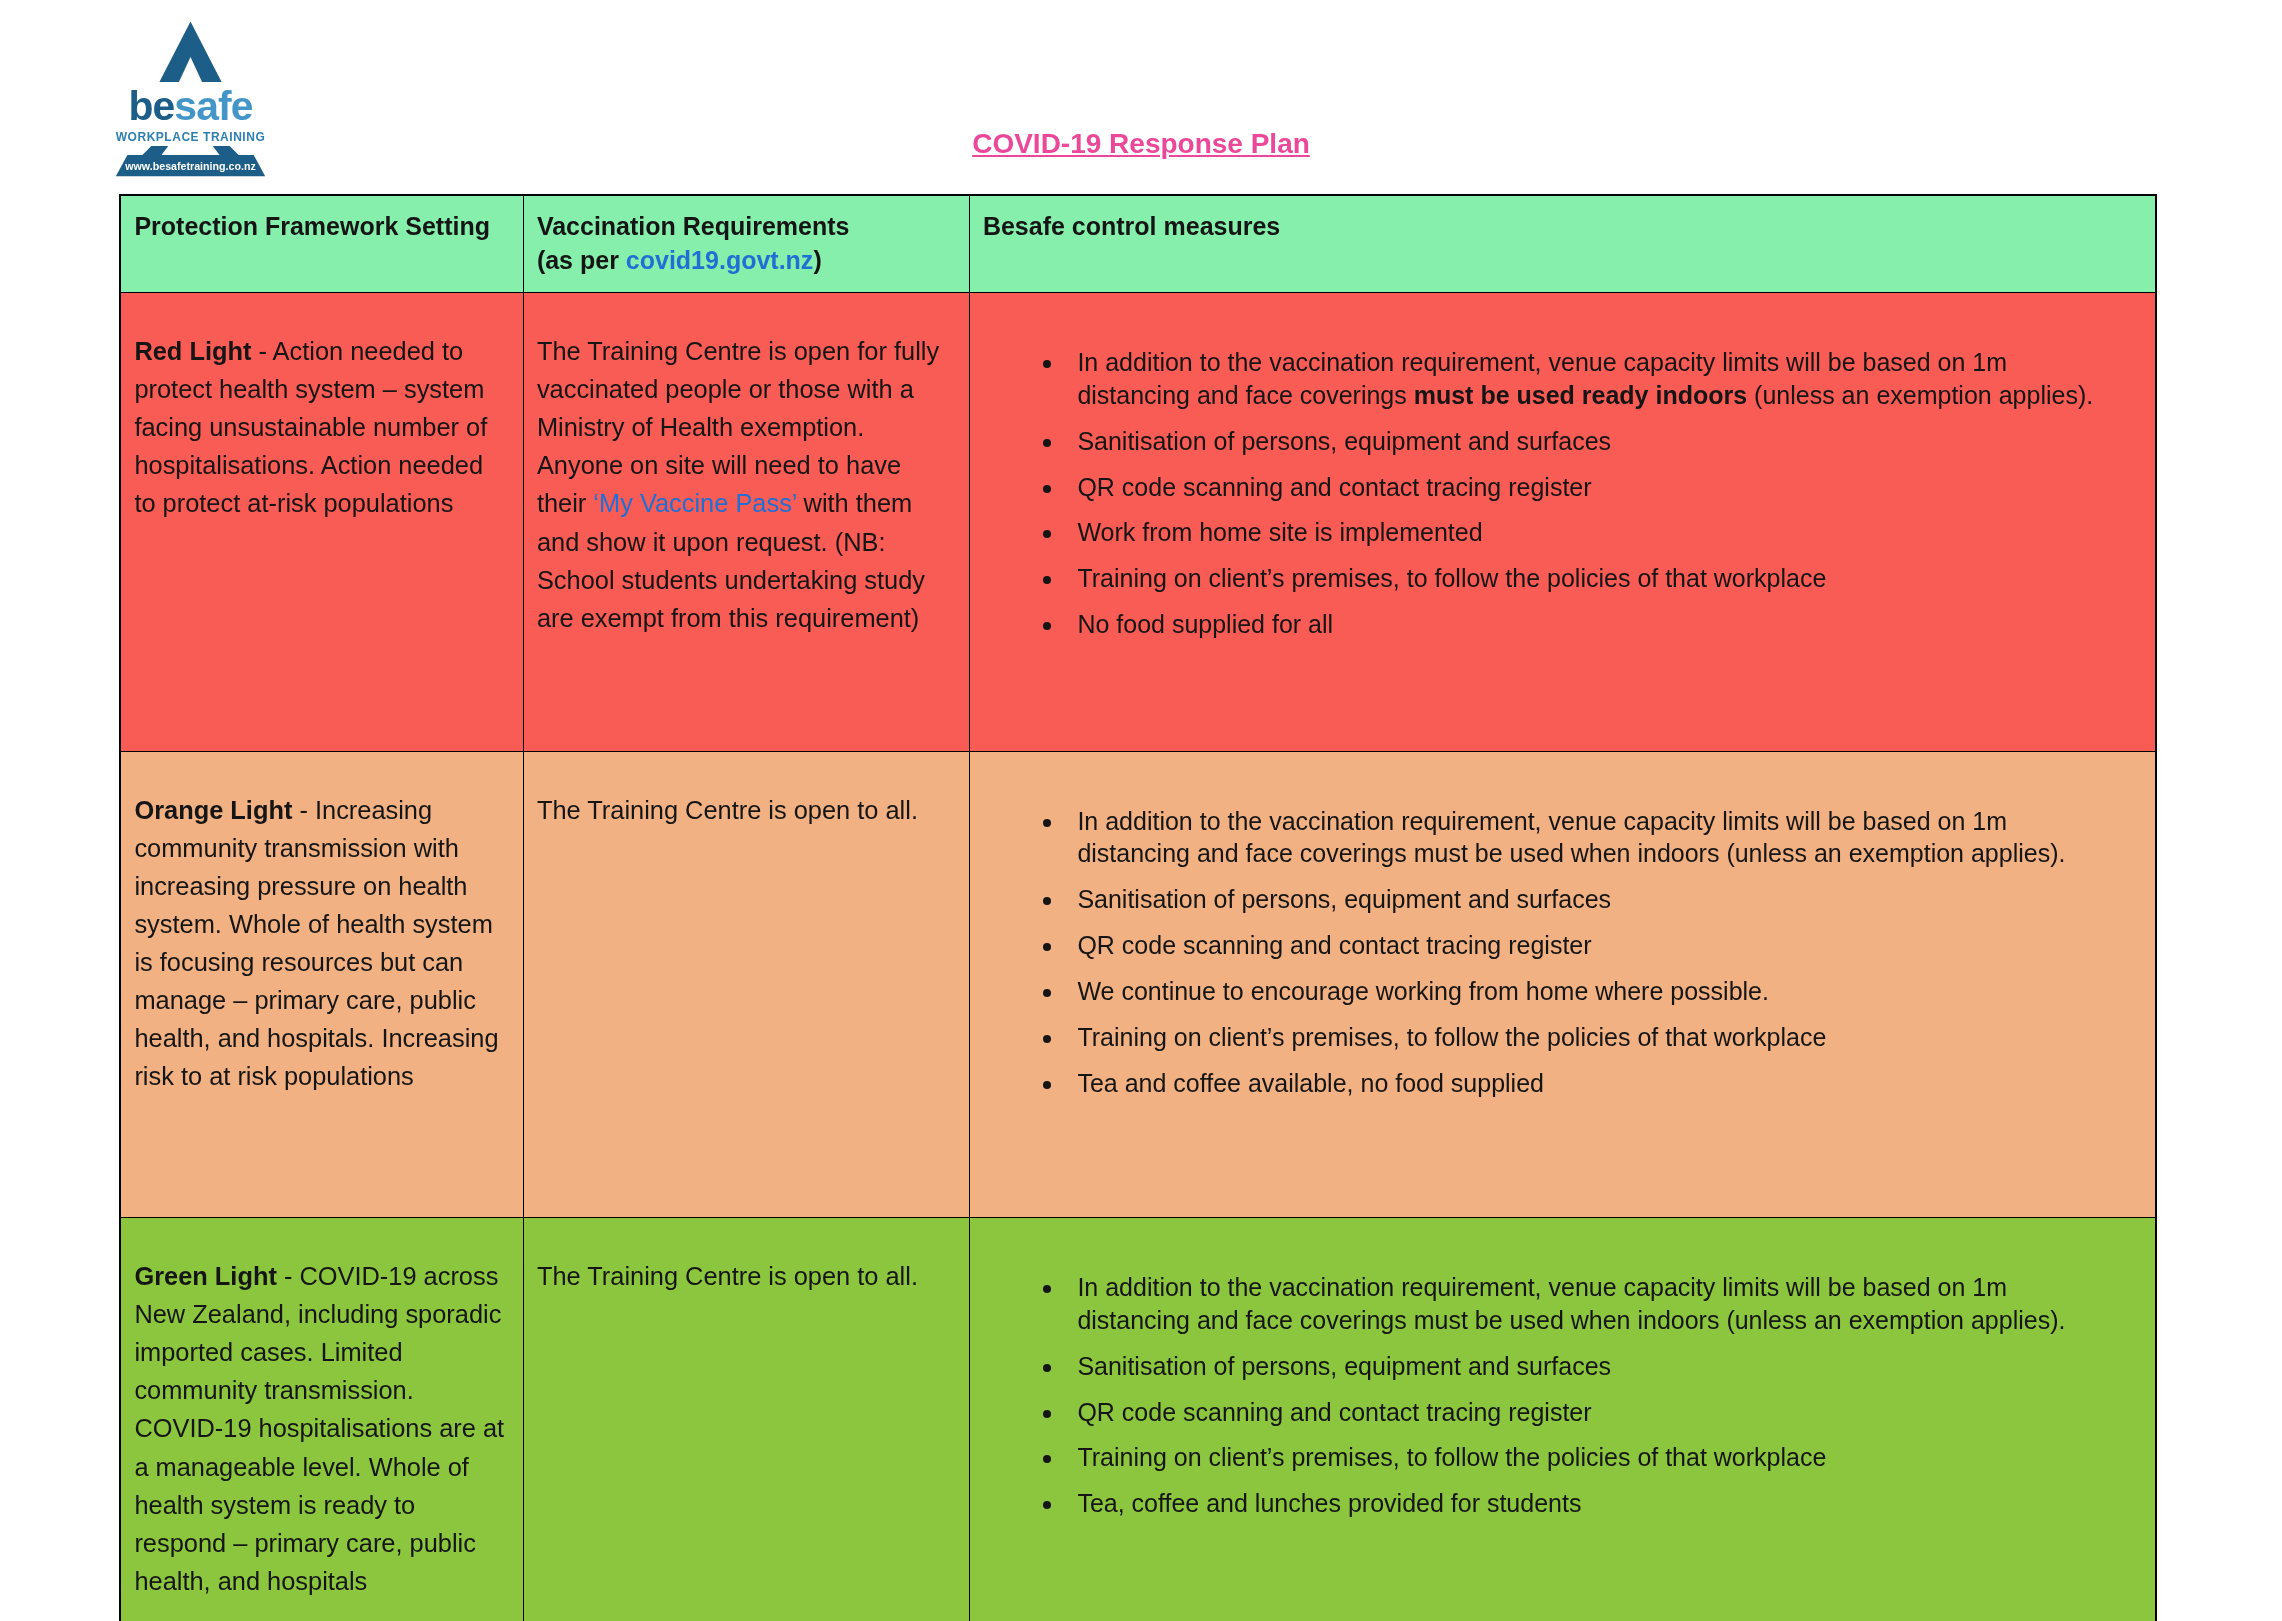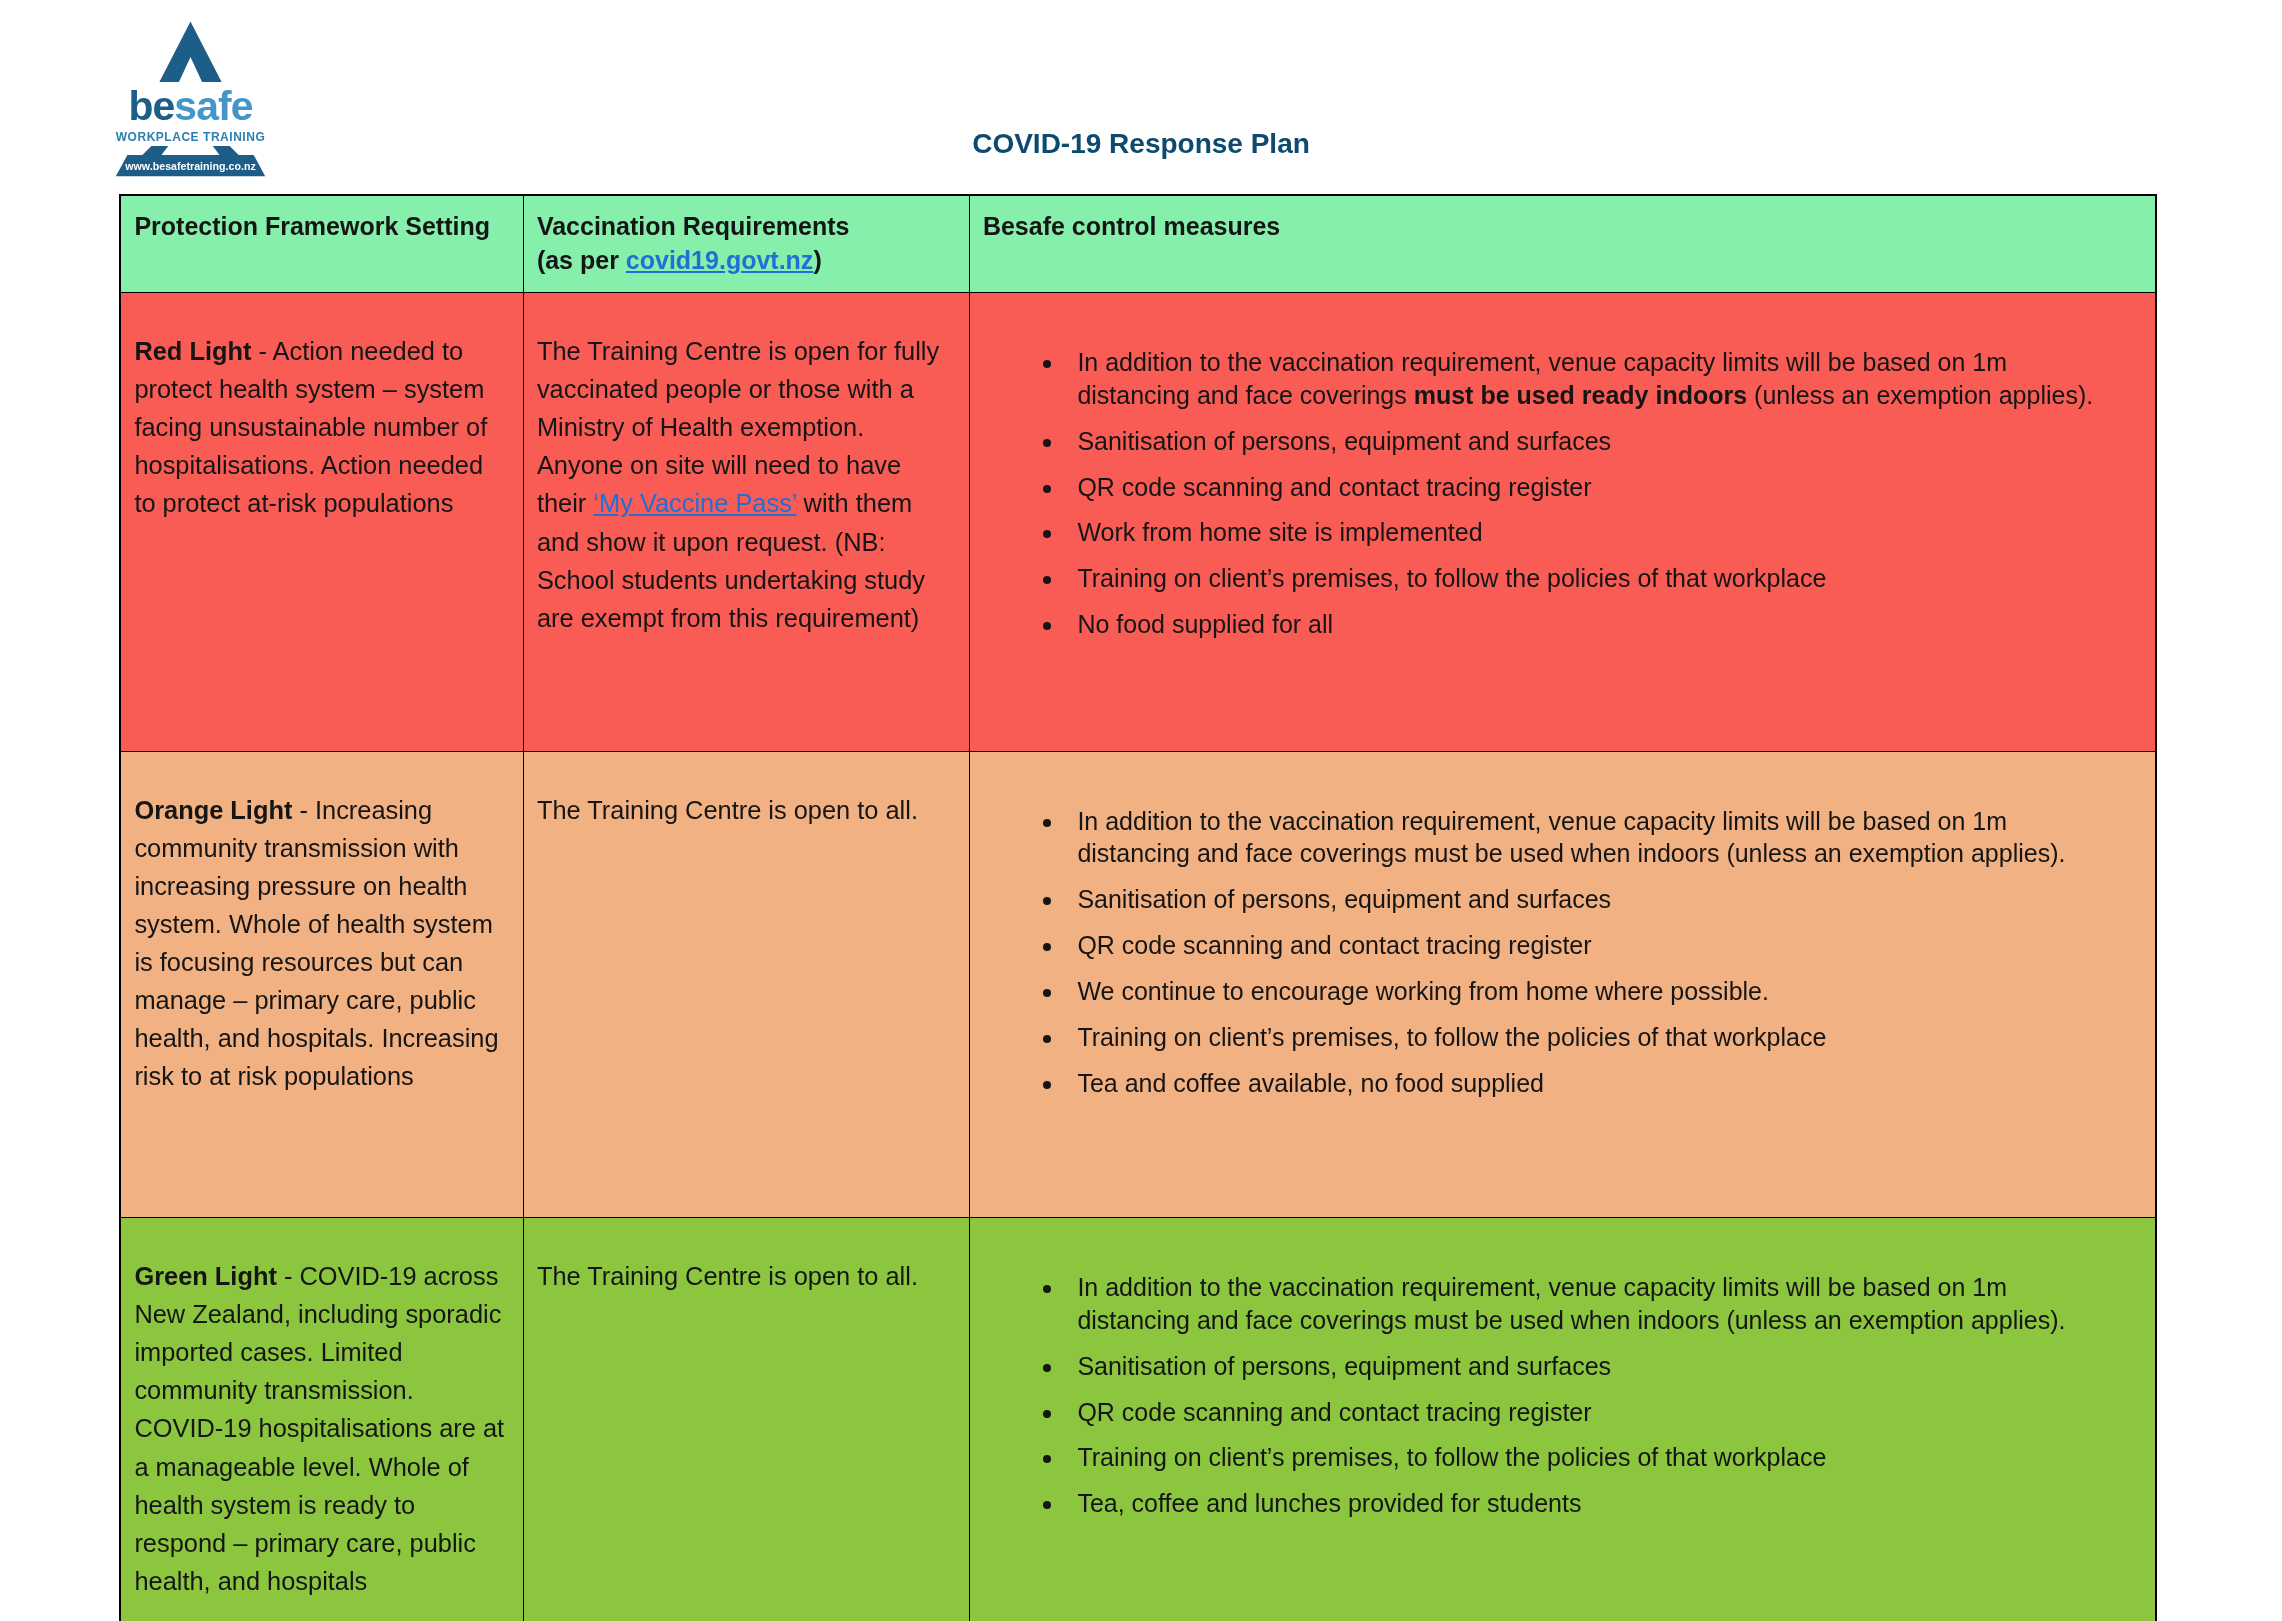--- a/index.html
+++ b/index.html
@@ -5,21 +5,21 @@
   html,body{margin:0;padding:0;background:#ffffff;}
   .page{
     position:relative;width:2282px;height:1622px;background:#ffffff;
     font-family:"Liberation Sans",sans-serif;color:#151515;overflow:hidden;
   }
   
   .logo{position:absolute;left:112px;top:18px;width:157px;height:160px;}
   
   .doc-title{
     position:absolute;left:0;top:128px;width:100%;margin:0;
-    text-align:center;font-size:28px;font-weight:bold;color:#0c4a6e;
+    text-align:center;font-size:28px;font-weight:bold;color:#ec4899;text-decoration:underline;
   }
   
   table.plan{
     position:absolute;left:119px;top:194px;width:2036px;
     border-collapse:collapse;table-layout:fixed;
     border:2.7px solid #000;
   }
   table.plan th, table.plan td{
     border:1.8px solid #000;vertical-align:top;text-align:left;
     padding:12.5px 16px 12.5px 13.4px;
@@ -29,21 +29,21 @@
     height:71px;white-space:nowrap;
   }
   table.plan td{
     font-size:25.4px;line-height:1.5;
     padding-top:39px;
   }
   .row-red td{height:406px;}
   .row-orange td{height:414px;}
   .row-green td{height:431px;}
   .b{font-weight:bold;}
-  a.link{color:var(--link,#1f6fd4);text-decoration:underline;cursor:pointer;}
+  a.link{color:var(--link,#1f6fd4);cursor:pointer;}
   th a.link{font-weight:bold;}
   
   td.c3{padding-top:36px;}
   td.c3 ul{
     margin:14.3px 0 0 0;padding:0 18px 0 82px;list-style:disc outside;
   }
   td.c3 li{
     font-size:25px;line-height:1.3;margin:0 0 13.4px 0;padding-left:12.5px;
   }
   

